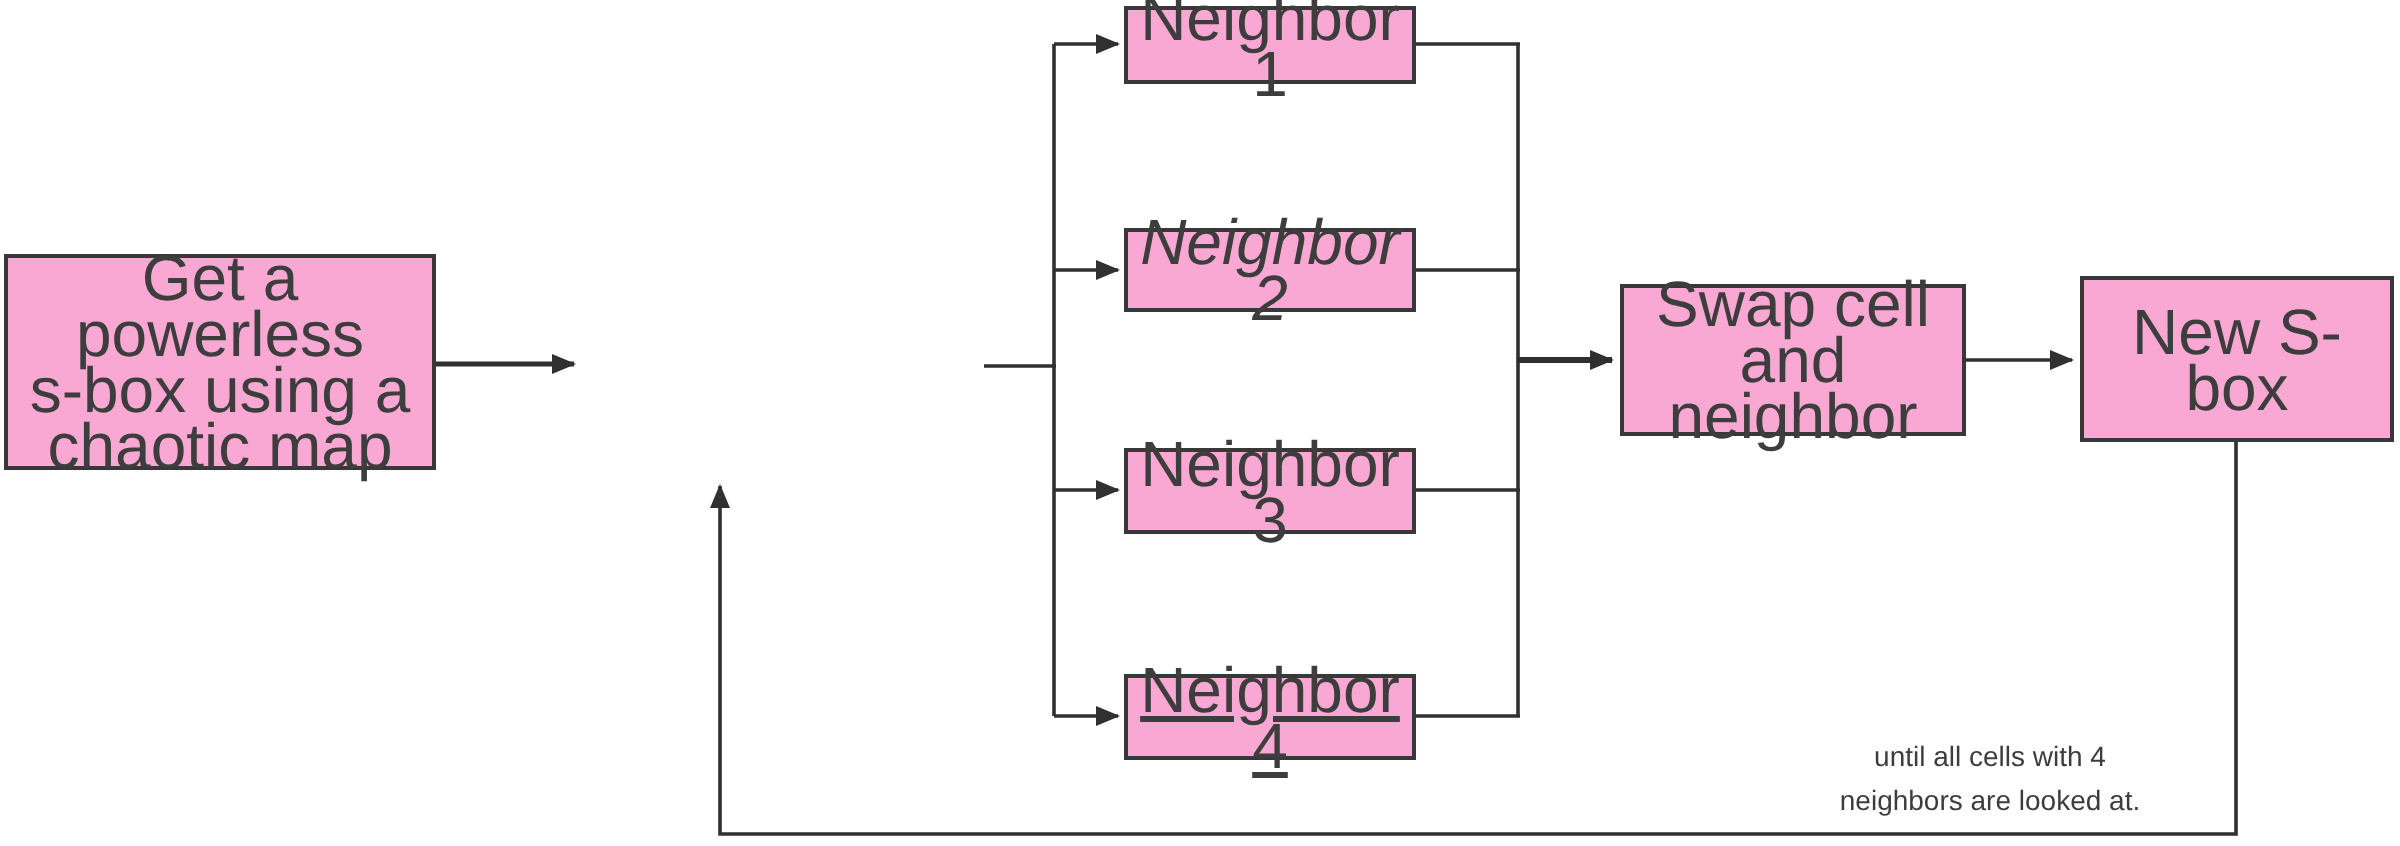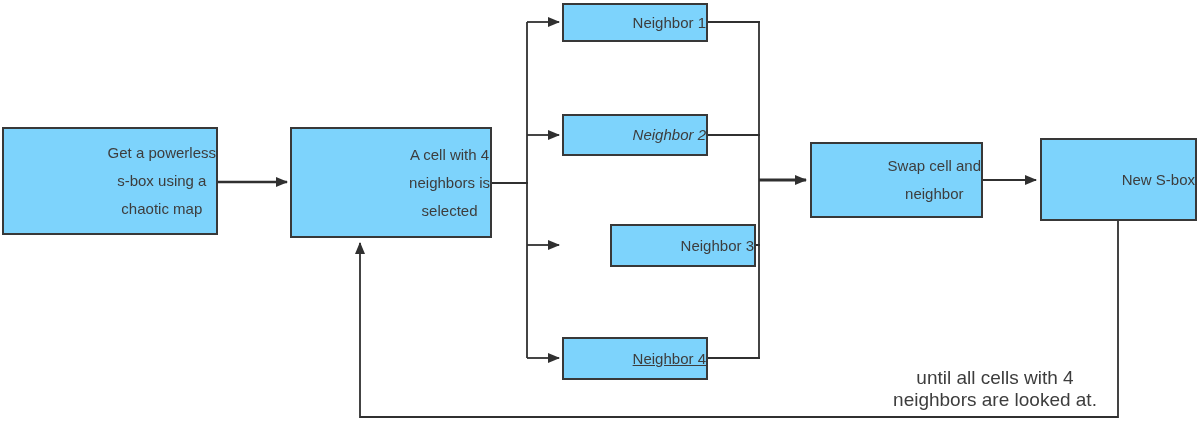--- a/index.html
+++ b/index.html
@@ -19,46 +19,46 @@
     position: absolute;
     left: 0;
     top: 0;
     width: 1200px;
     height: 423px;
   }
   .node {
     position: absolute;
     box-sizing: border-box;
     border: 2px solid #383838;
-    background: #7dd3fc;
+    background: #f9a8d4;
     display: flex;
     align-items: center;
-    justify-content: flex-end;
+    justify-content: center;
     text-align: center;
     color: #3d3d3d;
-    font-size: 15px;
+    font-size: 32px;
     line-height: 28px;
     white-space: pre-line;
   }
   .node-start   { left: 2px;    top: 127px; width: 216px; height: 108px; }
   .node-cell    { left: 290px;  top: 127px; width: 202px; height: 111px; }
   .node-n1      { left: 562px;  top: 3px;   width: 146px; height: 39px;  }
   .node-n2      { left: 562px;  top: 114px; width: 146px; height: 42px; font-style: italic;  }
-  .node-n3      { left: 562px;  top: 224px; width: 146px; height: 43px; margin-left: 48px;  }
+  .node-n3      { left: 562px;  top: 224px; width: 146px; height: 43px;  }
   .node-n4      { left: 562px;  top: 337px; width: 146px; height: 43px; text-decoration: underline;  }
   .node-swap    { left: 810px;  top: 142px; width: 173px; height: 76px;  }
   .node-newsbox { left: 1040px; top: 138px; width: 157px; height: 83px;  }
   .loop-caption {
     position: absolute;
     left: 850px;
     top: 367px;
     width: 290px;
     text-align: center;
     color: #3d3d3d;
-    font-size: 19px;
+    font-size: 14px;
     line-height: 22px;
     white-space: pre-line;
   }
 </style>
 </head>
 <body>
 
 <div class="canvas">
 
   <svg class="wires" viewBox="0 0 1200 423" xmlns="http://www.w3.org/2000/svg">
@@ -90,25 +90,20 @@
 
     <polyline points="1118,220 1118,417 360,417 360,243" fill="none" stroke="#303030" stroke-width="1.8" marker-end="url(#arrow)"></polyline>
   </svg>
 
   <div class="node node-start">
     <span>Get a powerless
 s-box using a
 chaotic map</span>
   </div>
 
-  <div class="node node-cell">
-    <span>A cell with 4
-neighbors is
-selected</span>
-  </div>
 
   <div class="node node-n1">
     <span>Neighbor 1</span>
   </div>
 
   <div class="node node-n2">
     <span>Neighbor 2</span>
   </div>
 
   <div class="node node-n3">

